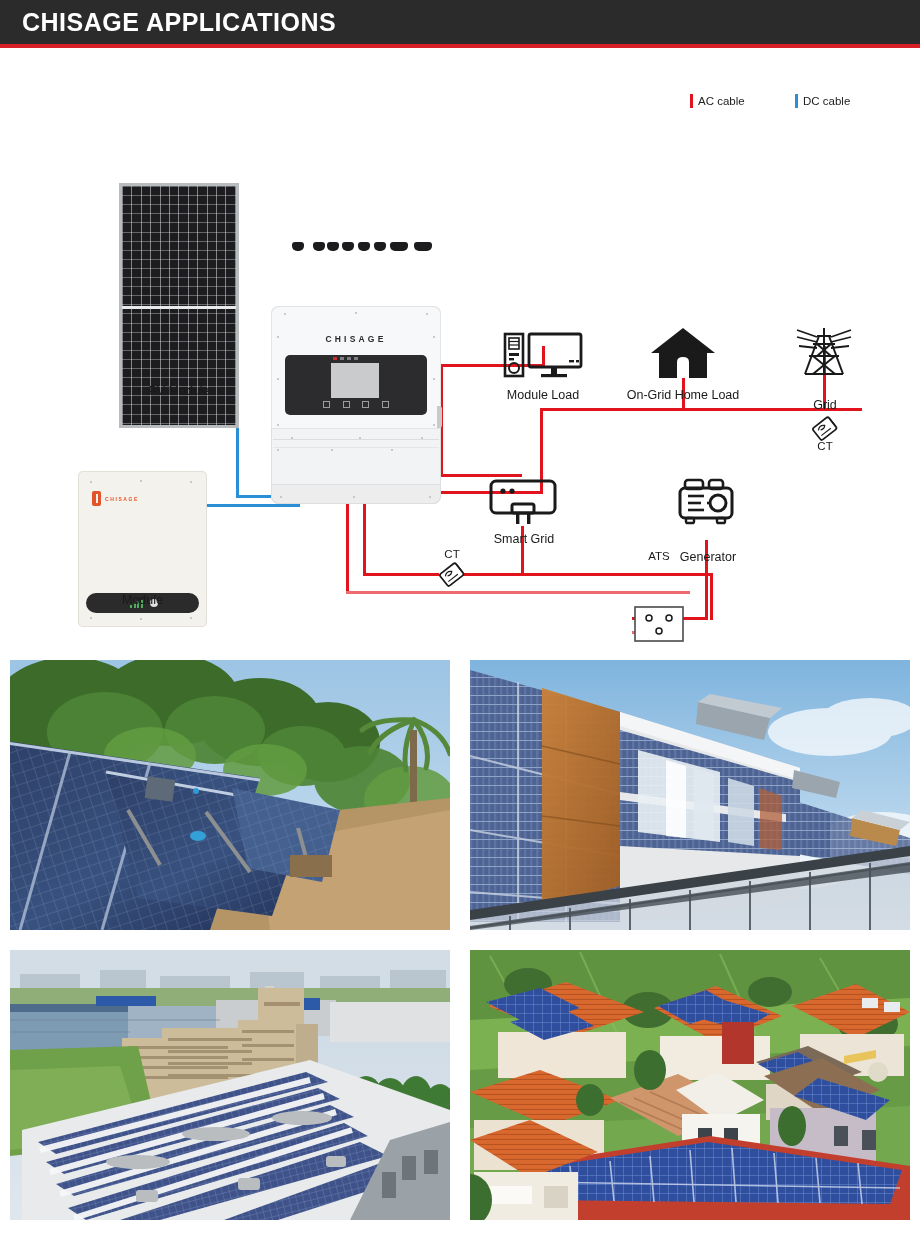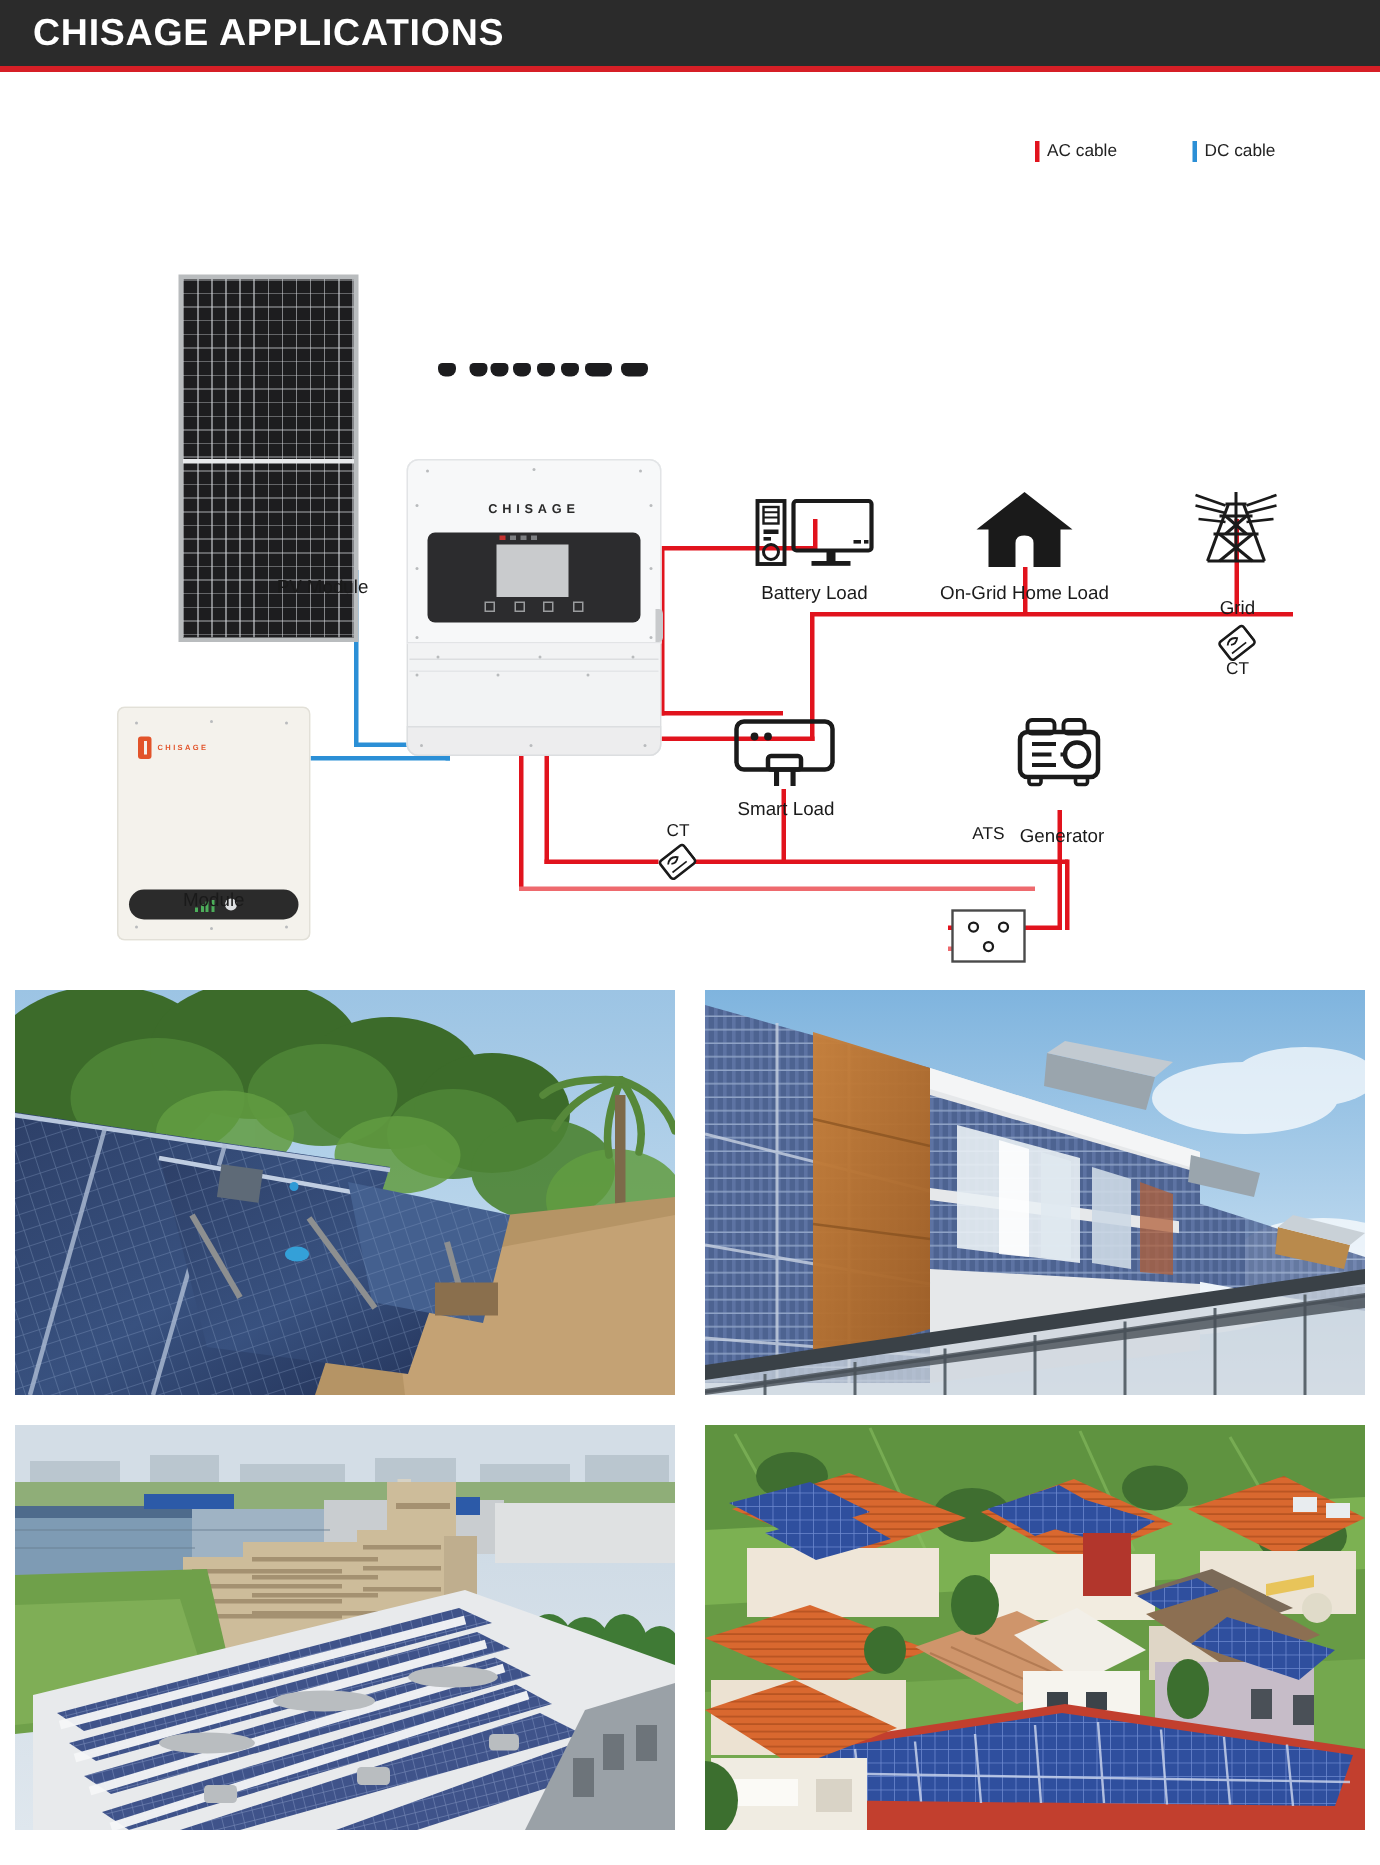--- a/index.html
+++ b/index.html
@@ -145,21 +145,21 @@
   <div class="wire w-red" style="left:710px;top:525px;width:3px;height:47px;"></div>
   <div class="wire w-red" style="left:632px;top:569px;width:22px;height:3px;"></div>
   <div class="wire w-red-lt" style="left:632px;top:583px;width:22px;height:3px;"></div>
 
   <div class="pv">
     <div class="pv-inner">
       <div class="pv-cells"></div>
       <div class="pv-mid"></div>
     </div>
   </div>
-  <div class="label" style="left:119px;top:336px;width:120px;padding-left:36px;">PV Module</div>
+  <div class="label" style="left:119px;top:336px;width:120px;">PV Module</div>
 
   <div class="inv">
     <div class="inv-body"></div>
     <div class="inv-top">
       <div class="inv-brand">CHISAGE</div>
       <div class="inv-screenbar">
         <div class="inv-leds">
           <span class="inv-led red"></span>
           <span class="inv-led"></span>
           <span class="inv-led"></span>
@@ -239,21 +239,21 @@
       <rect x="6" y="21" width="10" height="3" fill="#1a1a1a"></rect>
       <rect x="6" y="26" width="5" height="2.4" fill="#1a1a1a"></rect>
       <circle cx="11" cy="36" r="5" fill="none" stroke="#1a1a1a" stroke-width="2"></circle>
       <rect x="26" y="2" width="52" height="33" rx="2" fill="none" stroke="#1a1a1a" stroke-width="2.8"></rect>
       <rect x="66" y="28" width="5" height="2.4" fill="#1a1a1a"></rect>
       <rect x="73" y="28" width="3" height="2.4" fill="#1a1a1a"></rect>
       <rect x="48" y="35" width="6" height="7" fill="#1a1a1a"></rect>
       <rect x="38" y="42" width="26" height="3.2" fill="#1a1a1a"></rect>
     </svg>
   </div>
-  <div class="label" style="left:483px;top:340px;width:120px;">Battery Load</div>
+  <div class="label" style="left:483px;top:340px;width:120px;">Module Load</div>
 
   <div class="icon" style="left:650px;top:278px;">
     <svg width="66" height="54" viewBox="0 0 66 54">
       <path d="M33 2 L65 27 L57 27 L57 52 L9 52 L9 27 L1 27 Z" fill="#1a1a1a"></path>
       <path d="M27 52 L27 36 Q27 31 33 31 Q39 31 39 36 L39 52 Z" fill="#ffffff"></path>
     </svg>
   </div>
   <div class="label" style="left:608px;top:340px;width:150px;">On-Grid Home Load</div>
 
   <div class="icon" style="left:795px;top:276px;">
@@ -299,21 +299,21 @@
   <div class="icon" style="left:489px;top:430px;">
     <svg width="68" height="48" viewBox="0 0 68 48">
       <rect x="2" y="3" width="64" height="32" rx="5" fill="none" stroke="#1a1a1a" stroke-width="3"></rect>
       <circle cx="14" cy="13" r="2.6" fill="#1a1a1a"></circle>
       <circle cx="23" cy="13" r="2.6" fill="#1a1a1a"></circle>
       <rect x="23" y="26" width="22" height="9" rx="2" fill="none" stroke="#1a1a1a" stroke-width="3"></rect>
       <rect x="27" y="35" width="3.4" height="11" fill="#1a1a1a"></rect>
       <rect x="38" y="35" width="3.4" height="11" fill="#1a1a1a"></rect>
     </svg>
   </div>
-  <div class="label" style="left:469px;top:484px;width:110px;">Smart Load</div>
+  <div class="label" style="left:469px;top:484px;width:110px;">Smart Grid</div>
 
   <div class="icon" style="left:677px;top:430px;">
     <svg width="58" height="52" viewBox="0 0 58 52">
       <rect x="8" y="2" width="18" height="9" rx="3" fill="none" stroke="#1a1a1a" stroke-width="2.6"></rect>
       <rect x="32" y="2" width="14" height="9" rx="3" fill="none" stroke="#1a1a1a" stroke-width="2.6"></rect>
       <rect x="3" y="10" width="52" height="30" rx="5" fill="none" stroke="#1a1a1a" stroke-width="3"></rect>
       <circle cx="41" cy="25" r="8" fill="none" stroke="#1a1a1a" stroke-width="3"></circle>
       <line x1="30" y1="25" x2="34" y2="25" stroke="#1a1a1a" stroke-width="2.6"></line>
       <line x1="11" y1="18" x2="27" y2="18" stroke="#1a1a1a" stroke-width="2.6"></line>
       <line x1="11" y1="25" x2="24" y2="25" stroke="#1a1a1a" stroke-width="2.6"></line>

